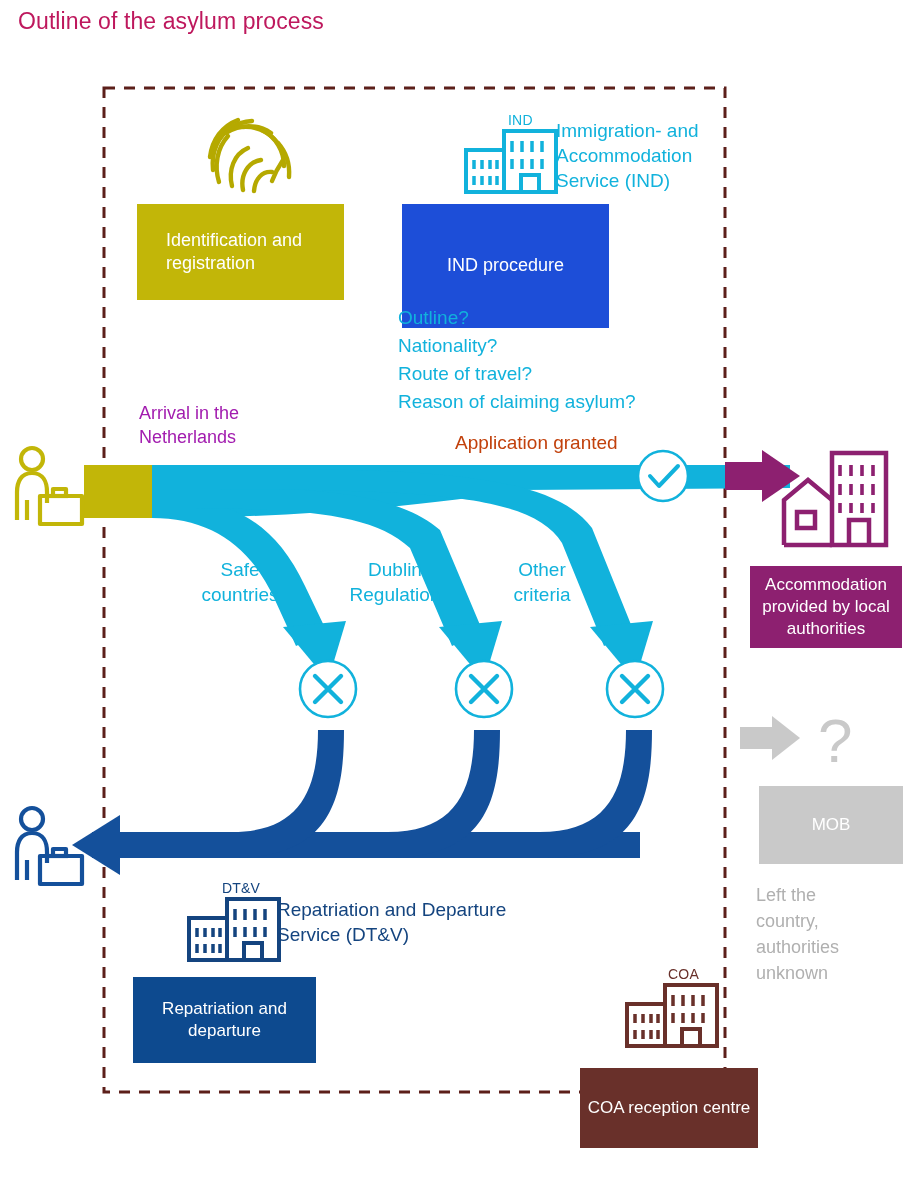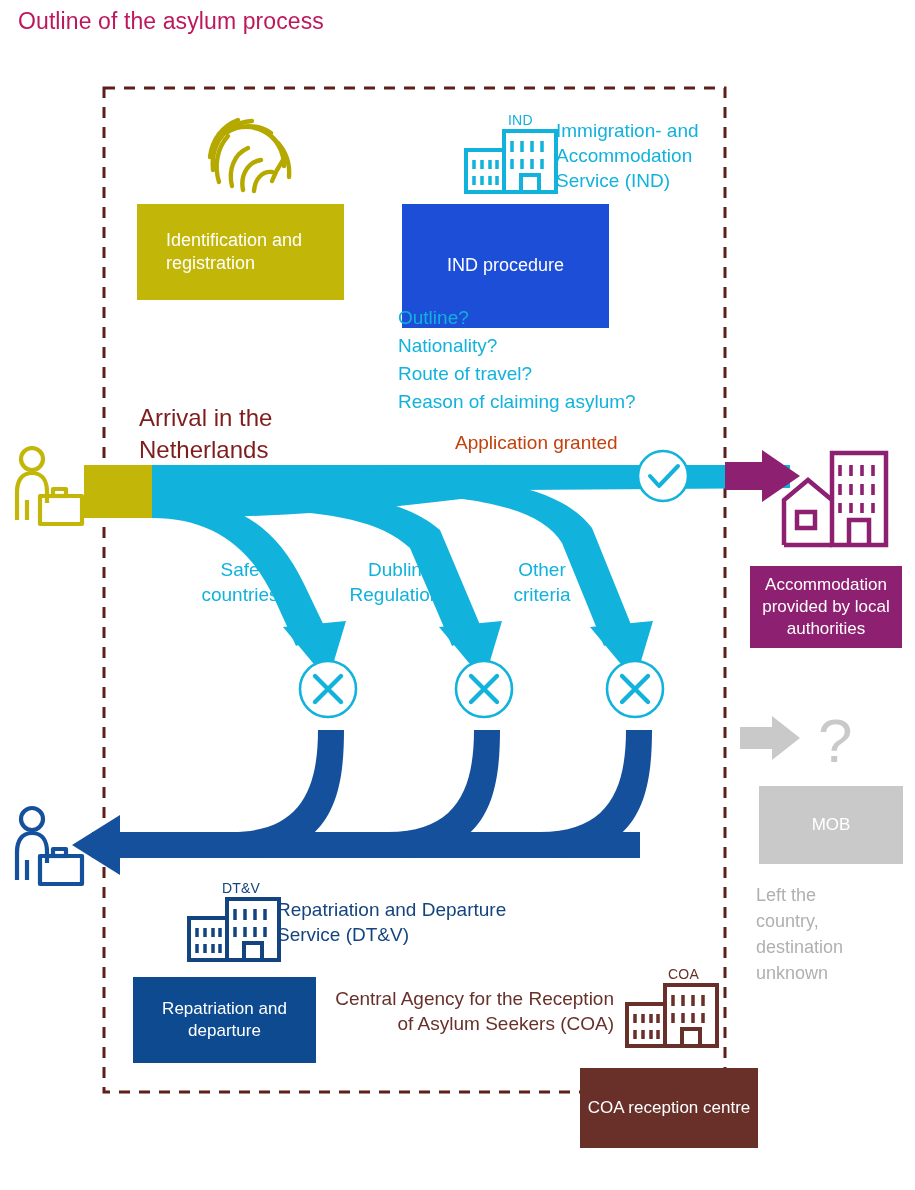--- a/index.html
+++ b/index.html
@@ -21,21 +21,21 @@
   #box-identification{left:137px;top:204px;width:207px;height:96px;background:#c2b608;font-size:18px;}
   #box-ind-procedure{left:402px;top:204px;width:207px;height:124px;background:#1d4ed8;font-size:18px;}
   #box-accommodation{left:750px;top:566px;width:152px;height:82px;background:#8d2070;font-size:17px;}
   #box-mob{left:759px;top:786px;width:144px;height:78px;background:#c9c9c9;font-size:17px;}
   #box-repatriation{left:133px;top:977px;width:183px;height:86px;background:#0d4a8f;font-size:17px;}
   #box-coa{left:580px;top:1068px;width:178px;height:80px;background:#69302a;font-size:17px;}
 
   
   .lbl{line-height:1.32;}
   #label-ind-service{left:556px;top:118px;width:170px;font-size:19px;color:#11b2dc;}
-  #label-arrival{left:139px;top:402px;width:150px;font-size:24px;color:#7f1d1d;}
+  #label-arrival{left:139px;top:402px;width:150px;font-size:18px;color:#a21caf;}
   #list-questions{left:398px;top:307px;font-size:19px;color:#11b2dc;}
   #list-questions div{margin-bottom:6px;}
   #label-granted{left:455px;top:432px;font-size:19px;color:#c2410c;white-space:nowrap;}
   #label-safe{left:190px;top:557px;width:100px;font-size:19px;color:#11b2dc;text-align:center;}
   #label-dublin{left:340px;top:557px;width:110px;font-size:19px;color:#11b2dc;text-align:center;}
   #label-other{left:492px;top:557px;width:100px;font-size:19px;color:#11b2dc;text-align:center;}
   #label-rejected{left:180px;top:664px;width:130px;font-size:19px;color:#11b2dc;text-align:right;}
   #label-dtv{left:277px;top:897px;width:240px;font-size:19px;color:#14447f;}
   #label-coa-agency{left:322px;top:986px;width:292px;font-size:19px;color:#69302a;text-align:right;}
   #label-left-country{left:756px;top:882px;width:115px;font-size:18px;color:#b0b0b0;line-height:1.45;}
@@ -236,23 +236,22 @@
 
   <div class="abs lbl" id="label-arrival">Arrival in the Netherlands</div>
   <div class="abs" id="label-granted">Application granted</div>
   <div class="abs lbl" id="label-safe">Safe countries</div>
   <div class="abs lbl" id="label-dublin">Dublin Regulation</div>
   <div class="abs lbl" id="label-other">Other criteria</div>
 
   <div class="abs box box-center" id="box-accommodation">Accommodation provided by local authorities</div>
 
   <div class="abs box box-center" id="box-mob">MOB</div>
-  <div class="abs lbl" id="label-left-country">Left the country, destination unknown</div>
+  <div class="abs lbl" id="label-left-country">Left the country, authorities unknown</div>
 
   <div class="bld-cap" id="cap-dtv">DT&amp;V</div>
   <div class="abs lbl" id="label-dtv">Repatriation and Departure Service (DT&amp;V)</div>
   <div class="abs box box-center" id="box-repatriation">Repatriation and departure</div>
 
   <div class="bld-cap" id="cap-coa">COA</div>
-  <div class="abs lbl" id="label-coa-agency">Central Agency for the Reception of Asylum Seekers (COA)</div>
   <div class="abs box box-center" id="box-coa">COA reception centre</div>
 
 </div>
 
 </body></html>

